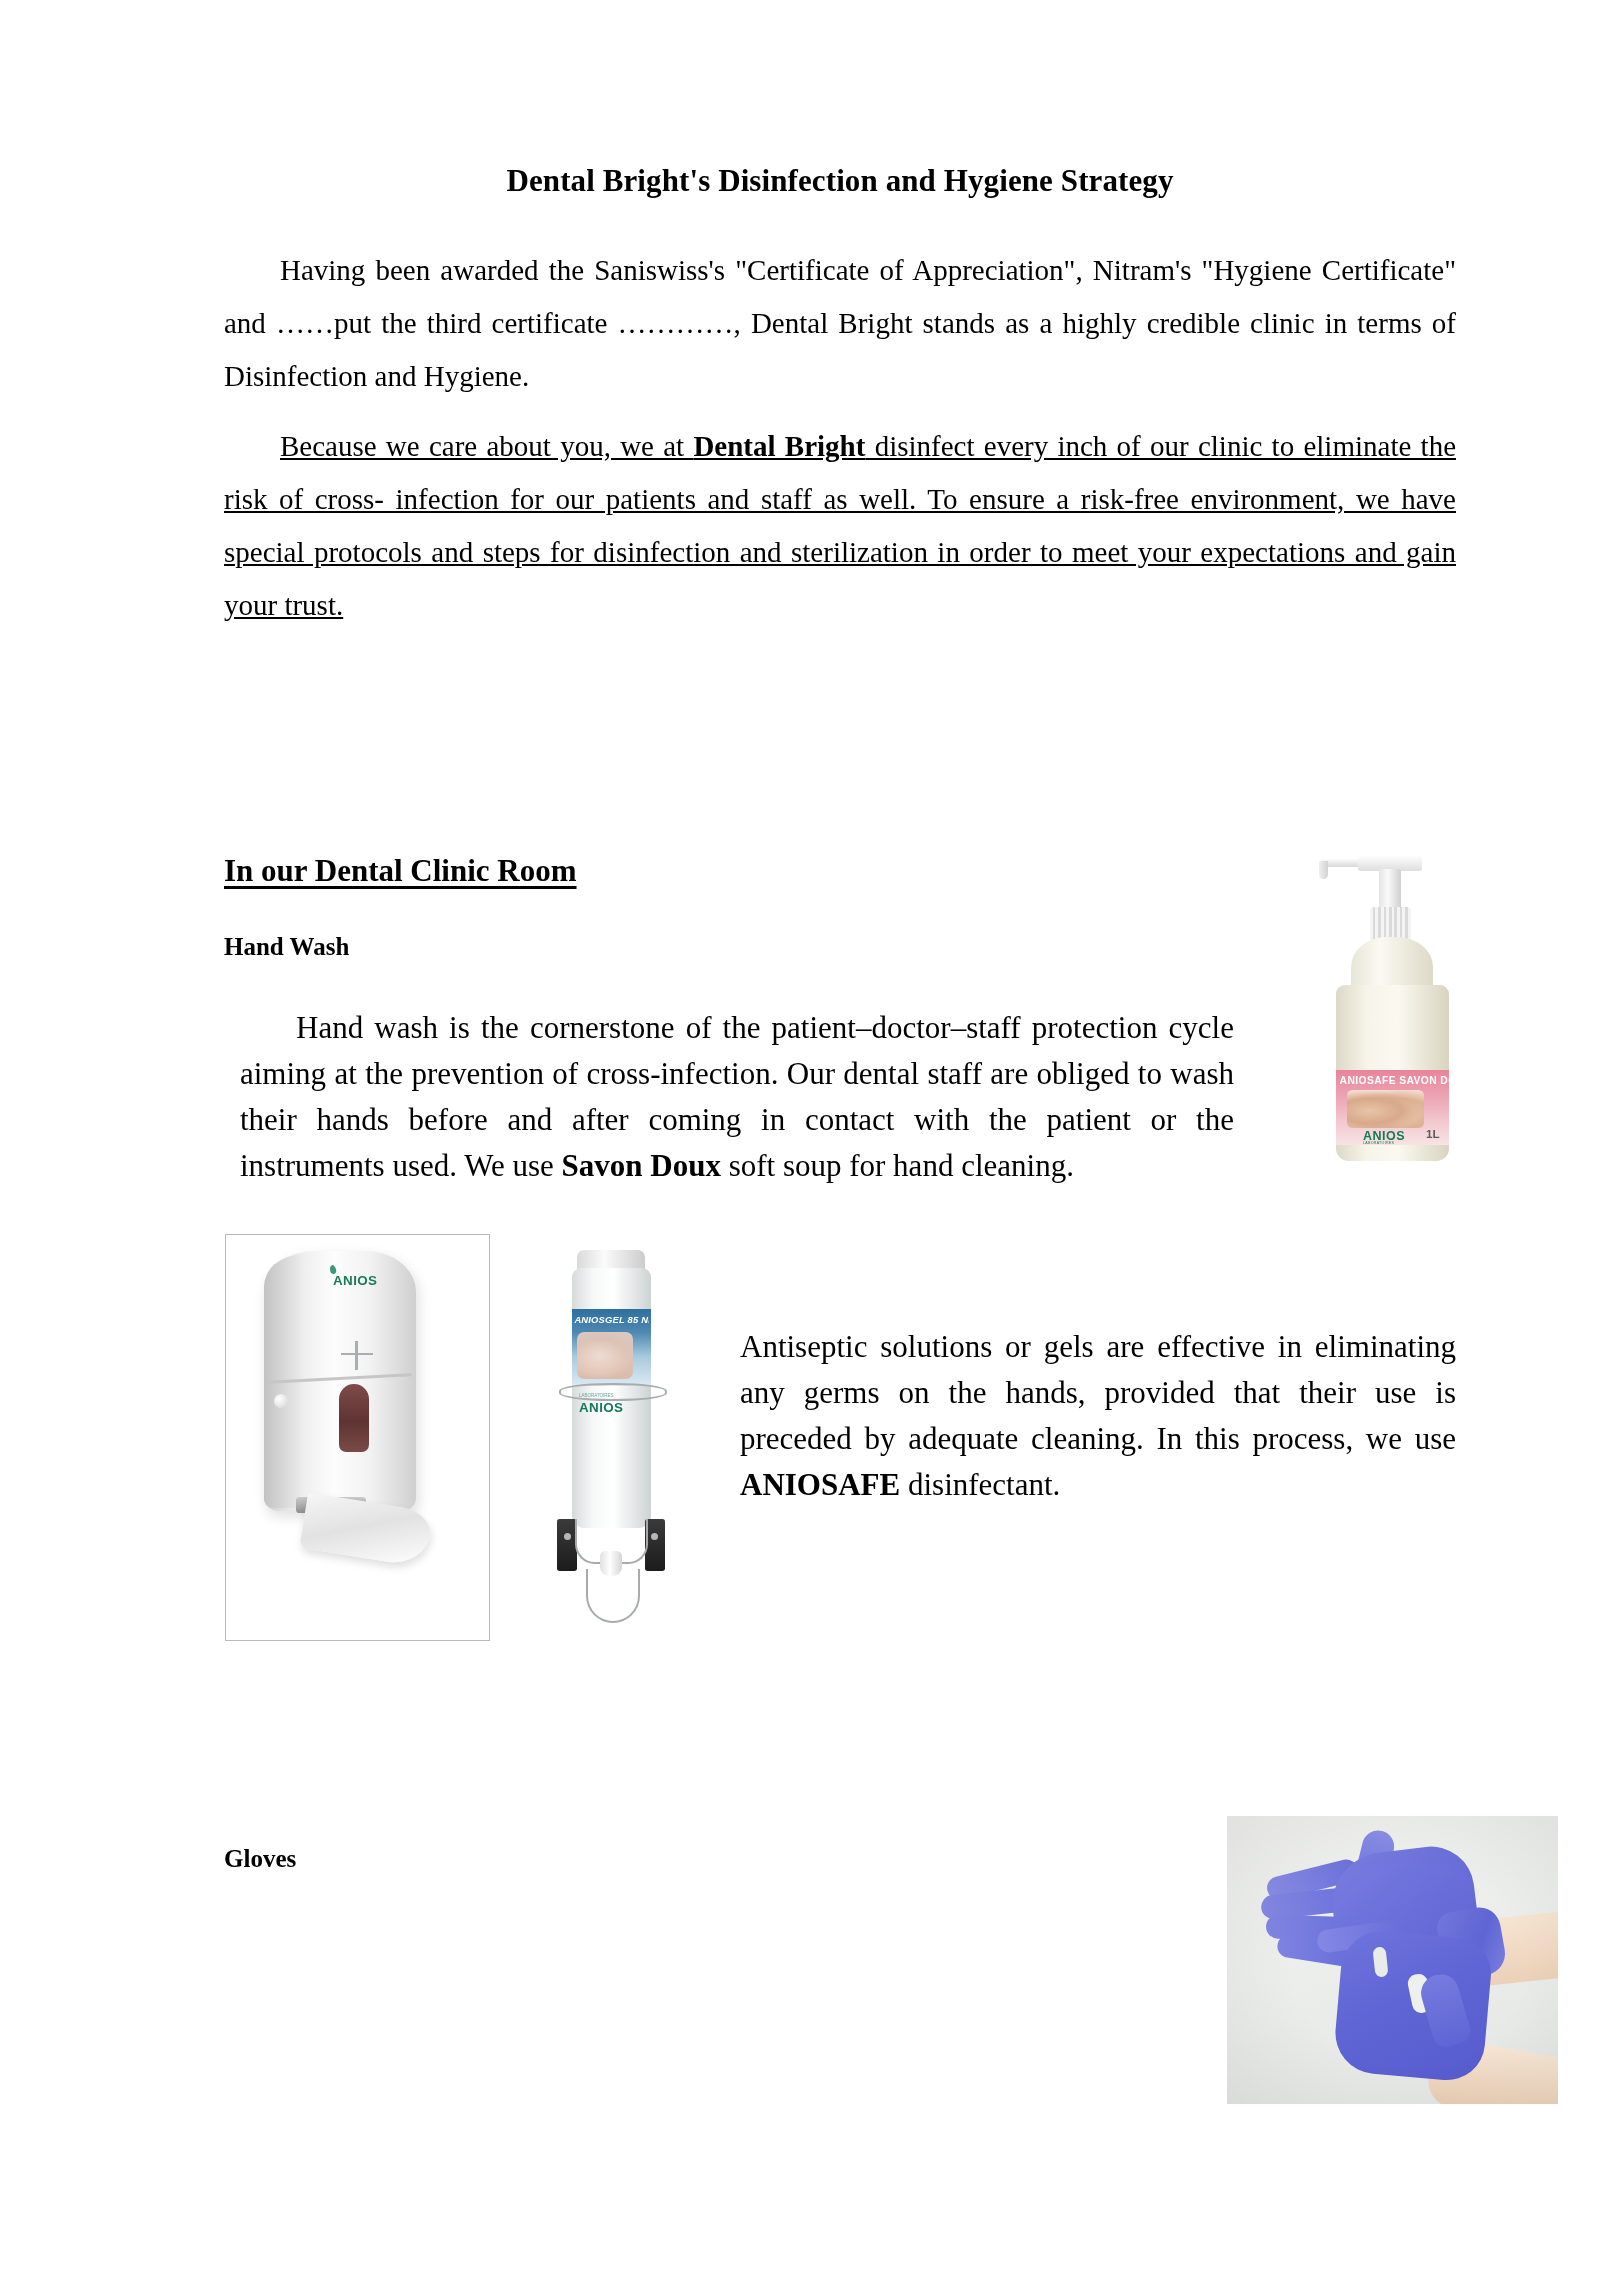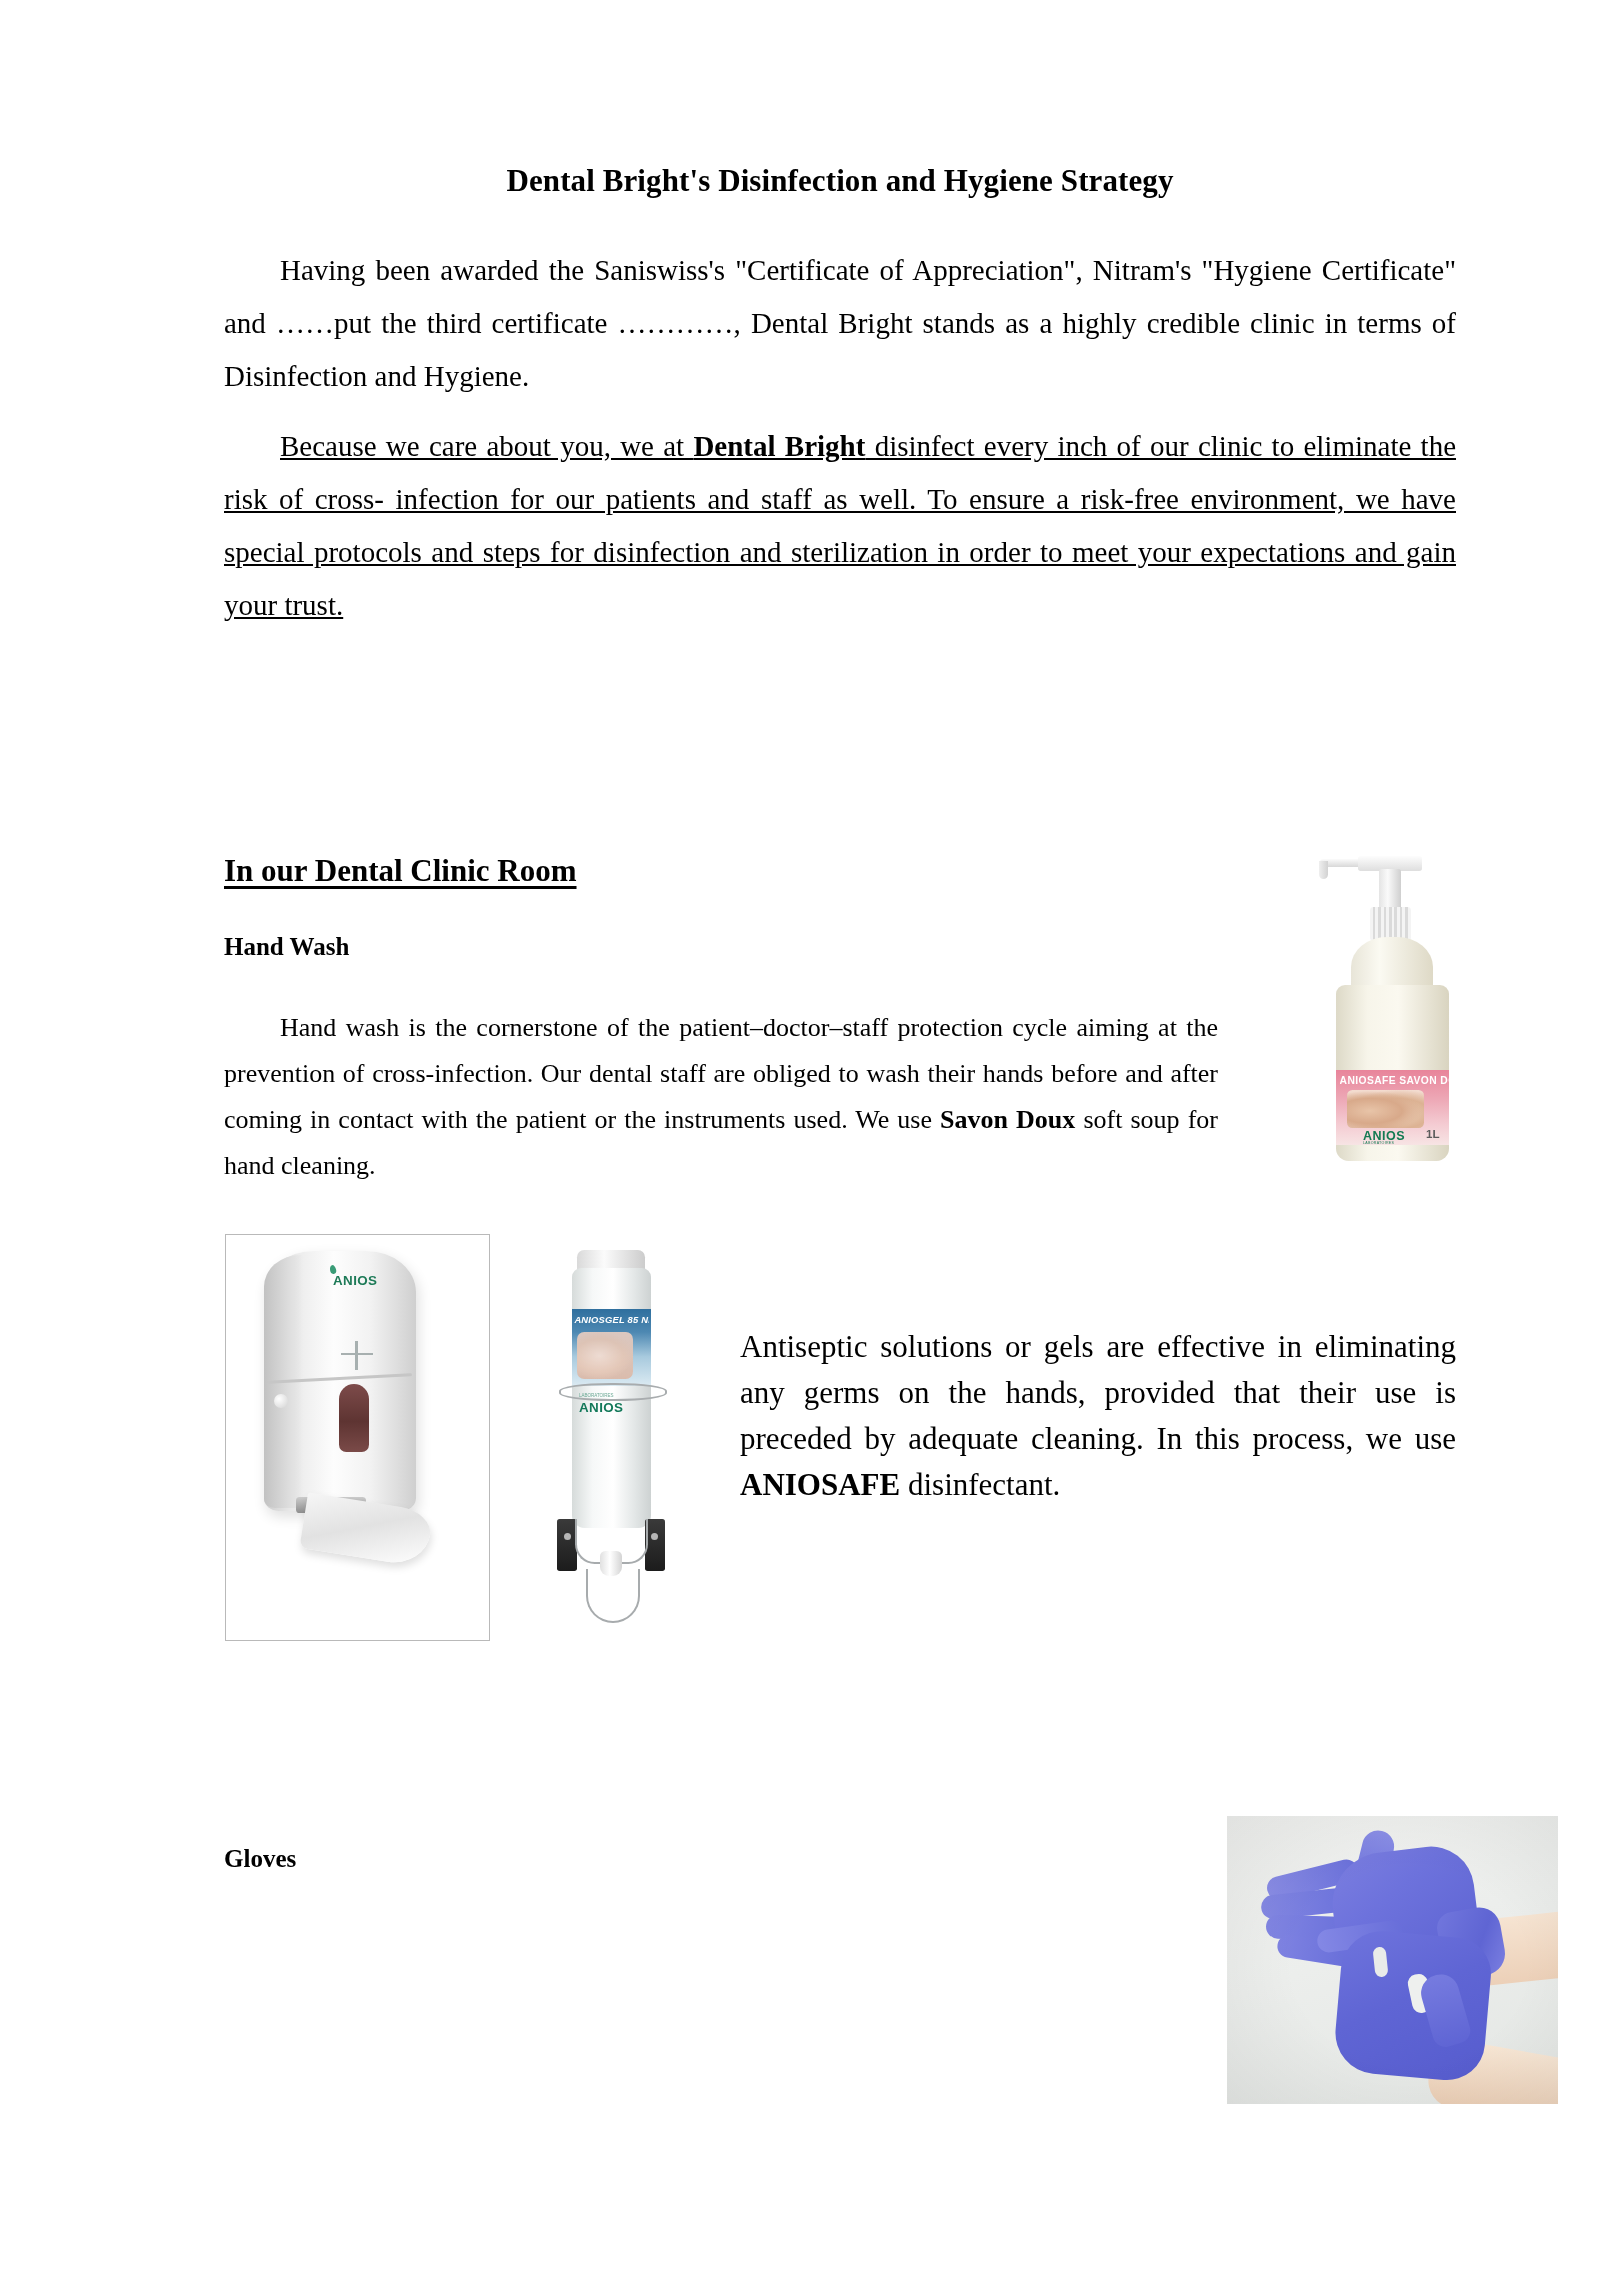--- a/index.html
+++ b/index.html
@@ -66,24 +66,24 @@
     font-weight: bold;
   }
 
   .h-clinic-room { top: 853px; }
   .h-hand-wash  { top: 933px; }
   .h-gloves     { top: 1845px; }
 
   
   .p-handwash {
     position: absolute;
-    left: 208px;
+    left: 224px;
     top: 1005px;
     width: 994px;
-    font-size: 26px;
+    font-size: 31px;
     line-height: 46px;
     text-align: justify;
     text-indent: 56px;
   }
 
   
   .p-antiseptic {
     position: absolute;
     left: 724px;
     top: 1324px;

